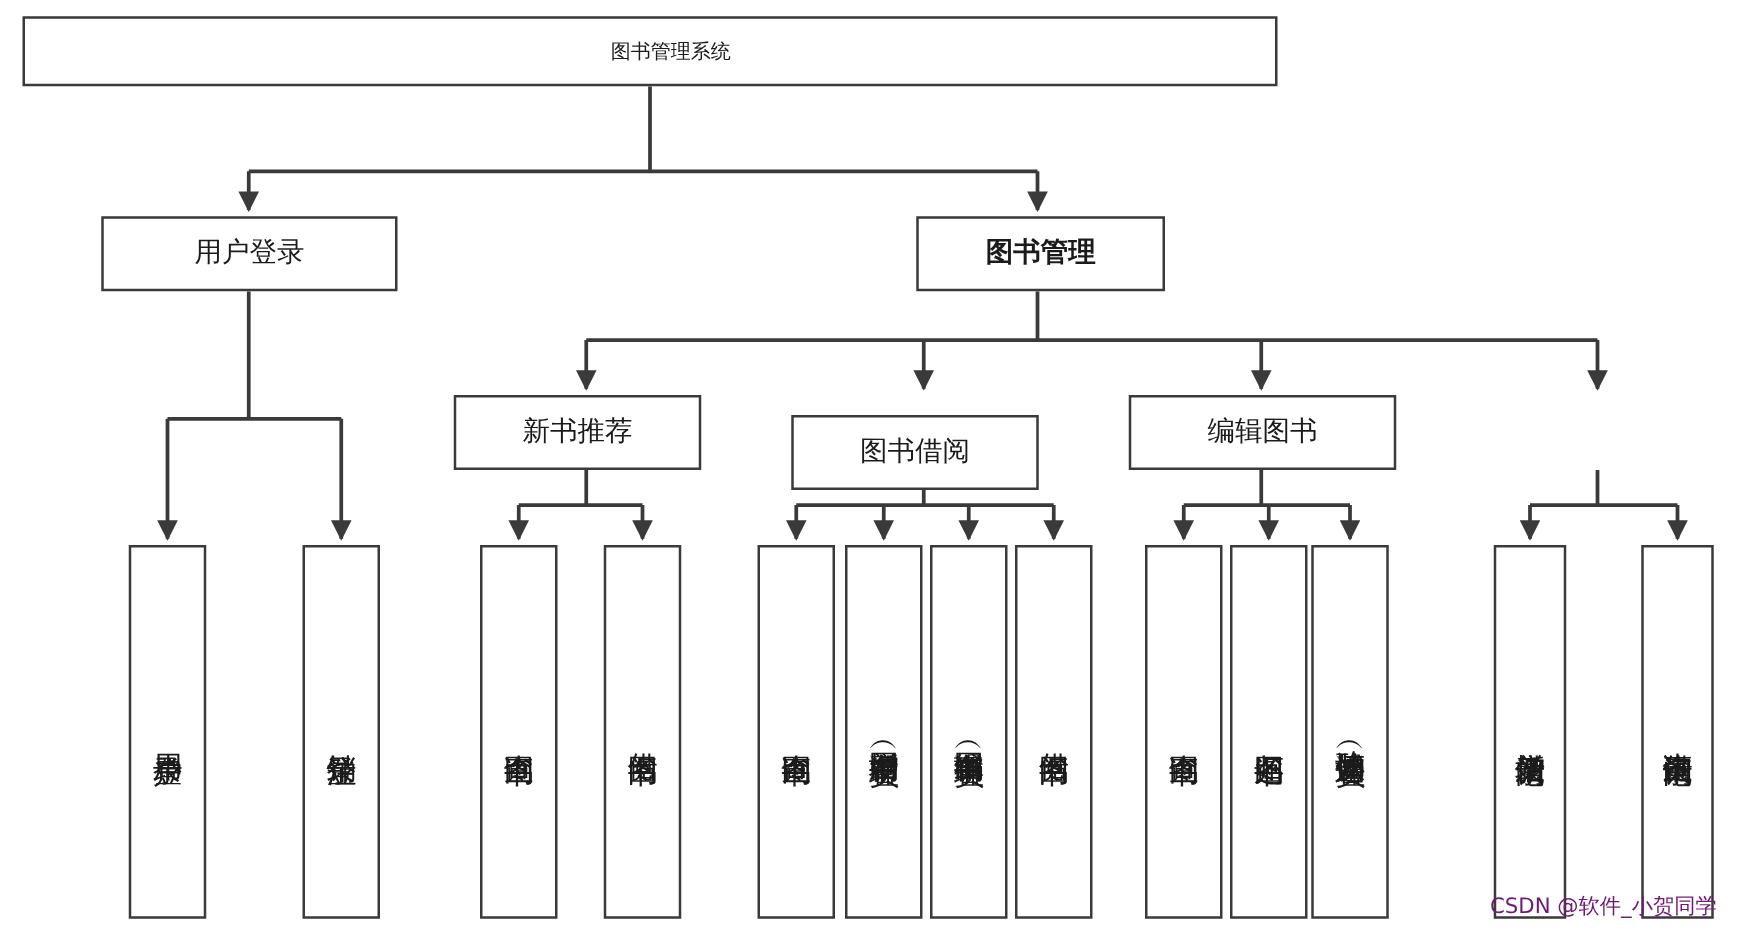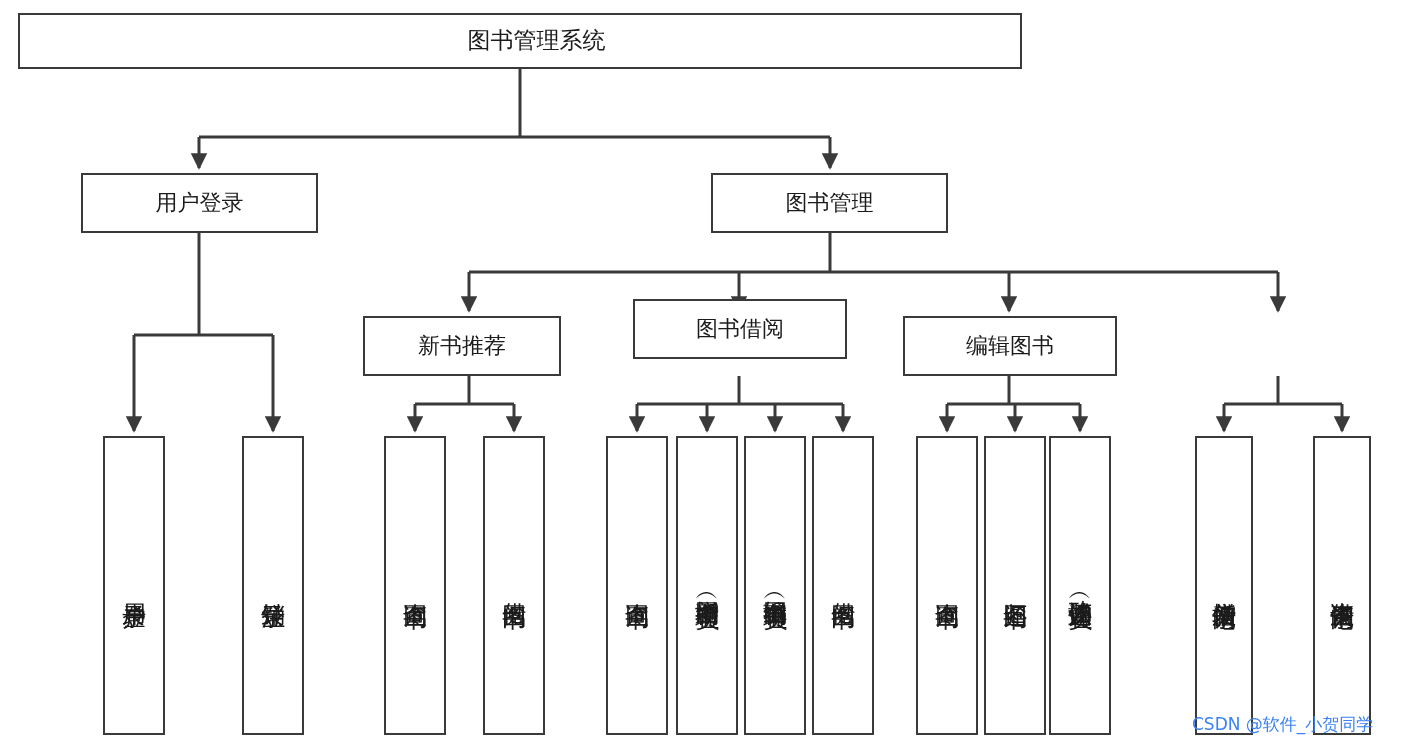--- a/index.html
+++ b/index.html
@@ -34,21 +34,21 @@
     display: flex;
     align-items: center;
     justify-content: center;
     color: #1b1b1b;
     line-height: 1.18;
   }
   .node.h {
     font-size: 22px;
   }
   .node.root {
-    font-size: 23px;
+    font-size: 16px;
     padding-left: 33px;
   }
   
   .node.v {
     font-size: 24px;
     writing-mode: vertical-rl;
     text-orientation: upright;
     letter-spacing: 1px;
     padding: 4px 0;
     white-space: nowrap;
@@ -57,21 +57,21 @@
     writing-mode: vertical-rl;
     text-orientation: upright;
     display: block;
     text-align: center;
   }
   .watermark {
     position: absolute;
     left: 1192px;
     top: 713px;
     font-size: 17px;
-    color: #3b82f6;
+    color: #701a75;
     white-space: nowrap;
     font-family: "DejaVu Sans", "Liberation Sans", sans-serif;
   }
 </style>
 </head>
 <body>
 
 <div id="canvas">
 
   <svg id="edges" viewBox="0 0 1405 747" xmlns="http://www.w3.org/2000/svg">
@@ -120,24 +120,24 @@
       <path d="M 1278 376 L 1278 404"></path>
       <path d="M 1224 404 L 1342 404"></path>
       <path d="M 1224 404 L 1224 431" marker-end="url(#arrow)"></path>
       <path d="M 1342 404 L 1342 431" marker-end="url(#arrow)"></path>
     </g>
   </svg>
 
   <div class="node root" style="left:18px; top:13px; width:1004px; height:56px;">图书管理系统</div>
 
   <div class="node h" style="left:81px; top:173px; width:237px; height:60px;">用户登录</div>
-  <div class="node h" style="left:711px; top:173px; width:237px; height:60px;">图书管理</div>
+  <div class="node h" style="left:733px; top:173px; width:199px; height:60px;font-weight:bold;">图书管理</div>
 
   <div class="node h" style="left:363px; top:316px; width:198px; height:60px;">新书推荐</div>
-  <div class="node h" style="left:633px; top:299px; width:214px; height:60px;">图书借阅</div>
+  <div class="node h" style="left:633px; top:332px; width:198px; height:60px;">图书借阅</div>
   <div class="node h" style="left:903px; top:316px; width:214px; height:60px;">编辑图书</div>
 
   <div class="node v" style="left:103px; top:436px; width:62px; height:299px;">
     <span class="vtext">用户登录</span>
   </div>
   <div class="node v" style="left:242px; top:436px; width:62px; height:299px;">
     <span class="vtext">注销登录</span>
   </div>
 
   <div class="node v" style="left:384px; top:436px; width:62px; height:299px;">

